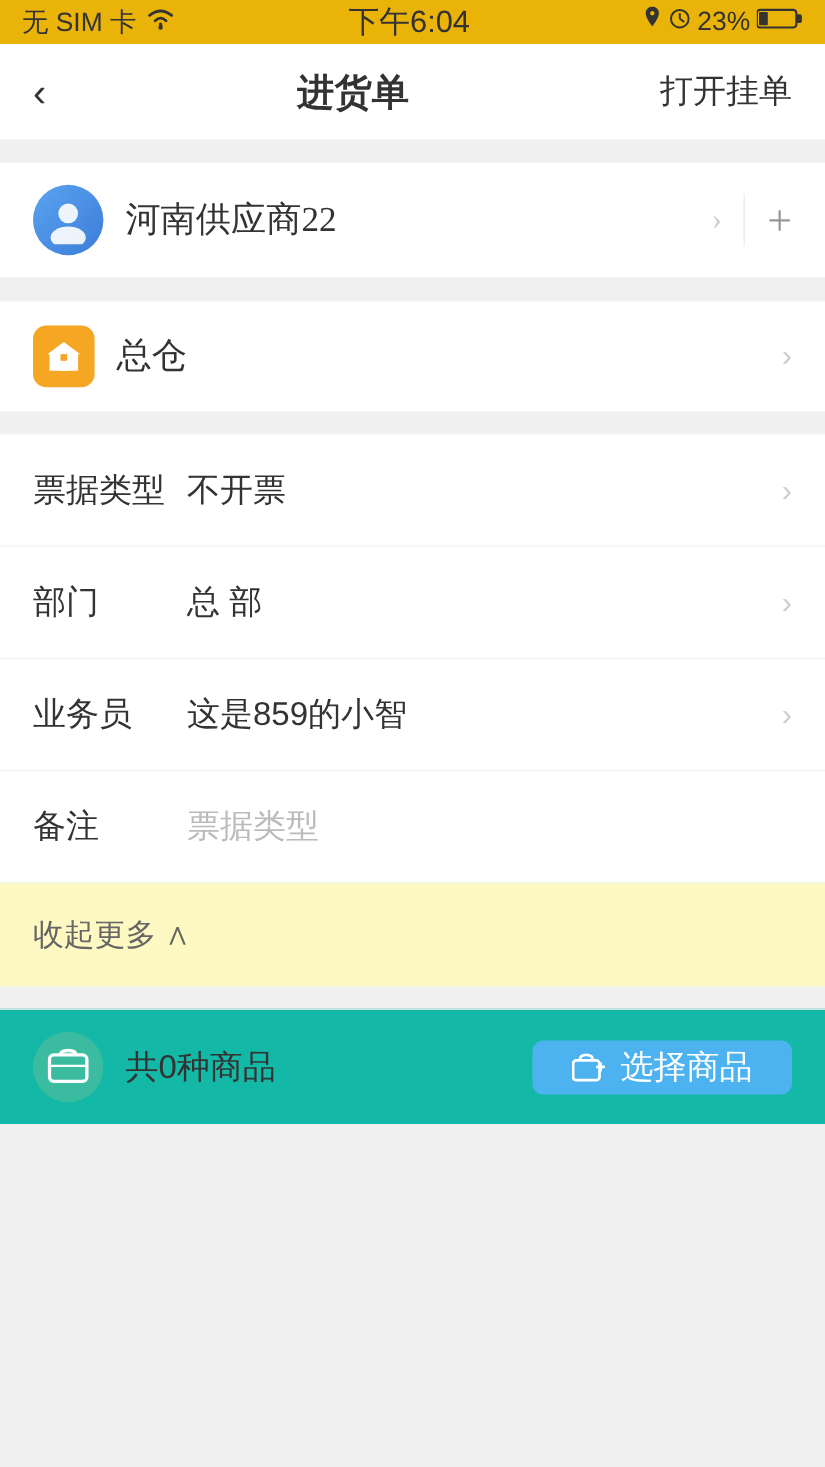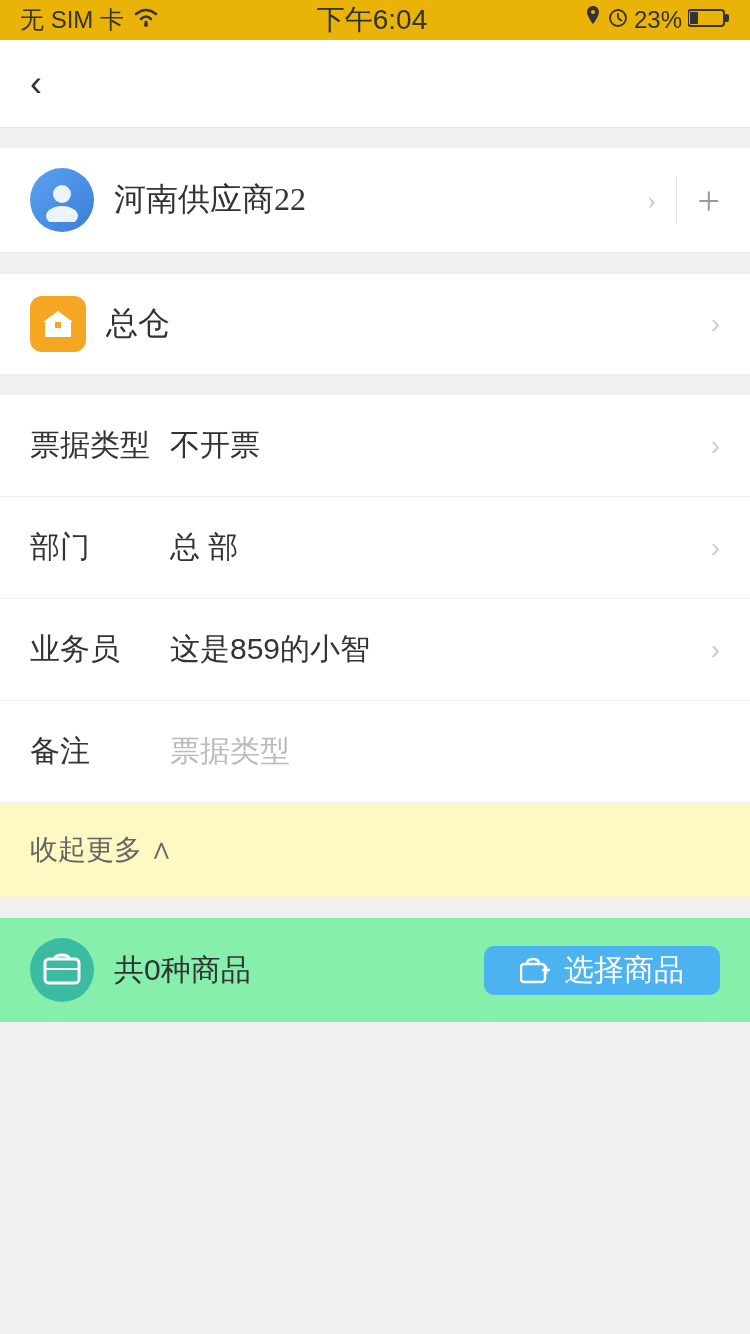--- a/index.html
+++ b/index.html
@@ -171,21 +171,21 @@
       background: #fef9c3;
       padding: 28px 30px;
       text-align: left;
       color: #666;
       font-size: 28px;
       border-top: 1px solid #eee;
     }
 
     
     .bottom-bar {
-      background: #86efac;
+      background: #14b8a6;
       border-top: 1px solid #eee;
       display: flex;
       align-items: center;
       padding: 20px 30px;
       gap: 20px;
     }
     .product-icon-wrapper {
       width: 64px;
       height: 64px;
       border-radius: 50%;
@@ -255,20 +255,22 @@
         <rect x="0" y="2" width="36" height="16" rx="3" ry="3" fill="none" stroke="#333" stroke-width="2"></rect>
         <rect x="36" y="6" width="5" height="8" rx="2" ry="2" fill="#333"></rect>
         <rect x="2" y="4" width="8" height="12" rx="1" fill="#333"></rect>
       </svg>
     </span>
   </div>
 </div>
 
 <div class="nav-bar">
   <span class="nav-back">‹</span>
+  <span class="nav-title">进货单</span>
+  <span class="nav-action">打开挂单</span>
 </div>
 
 <div class="section-gap"></div>
 
 <div class="card">
   <div class="supplier-row">
     <div class="supplier-avatar-inner">
       <svg width="44" height="44" viewBox="0 0 44 44">
         <circle cx="22" cy="16" r="9" fill="white" opacity="0.9"></circle>
         <ellipse cx="22" cy="38" rx="16" ry="10" fill="white" opacity="0.9"></ellipse>

